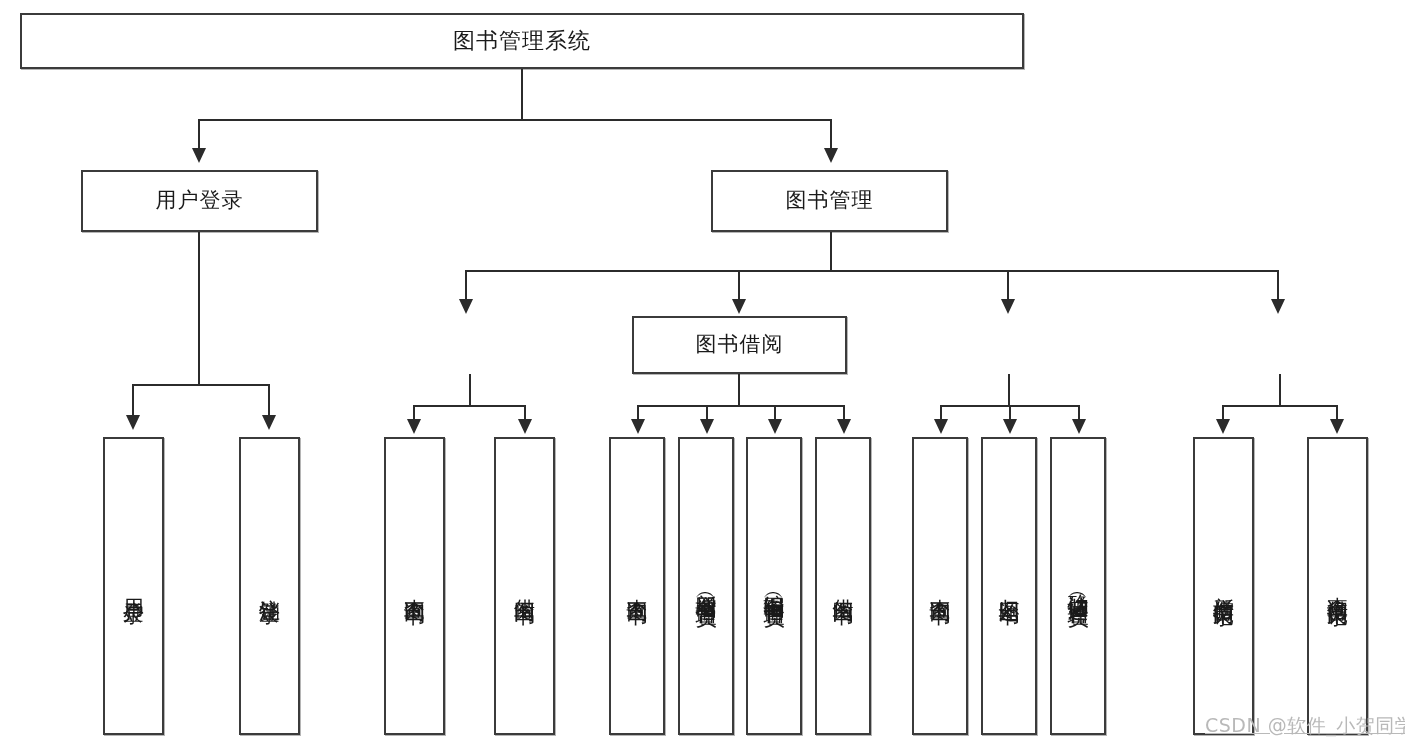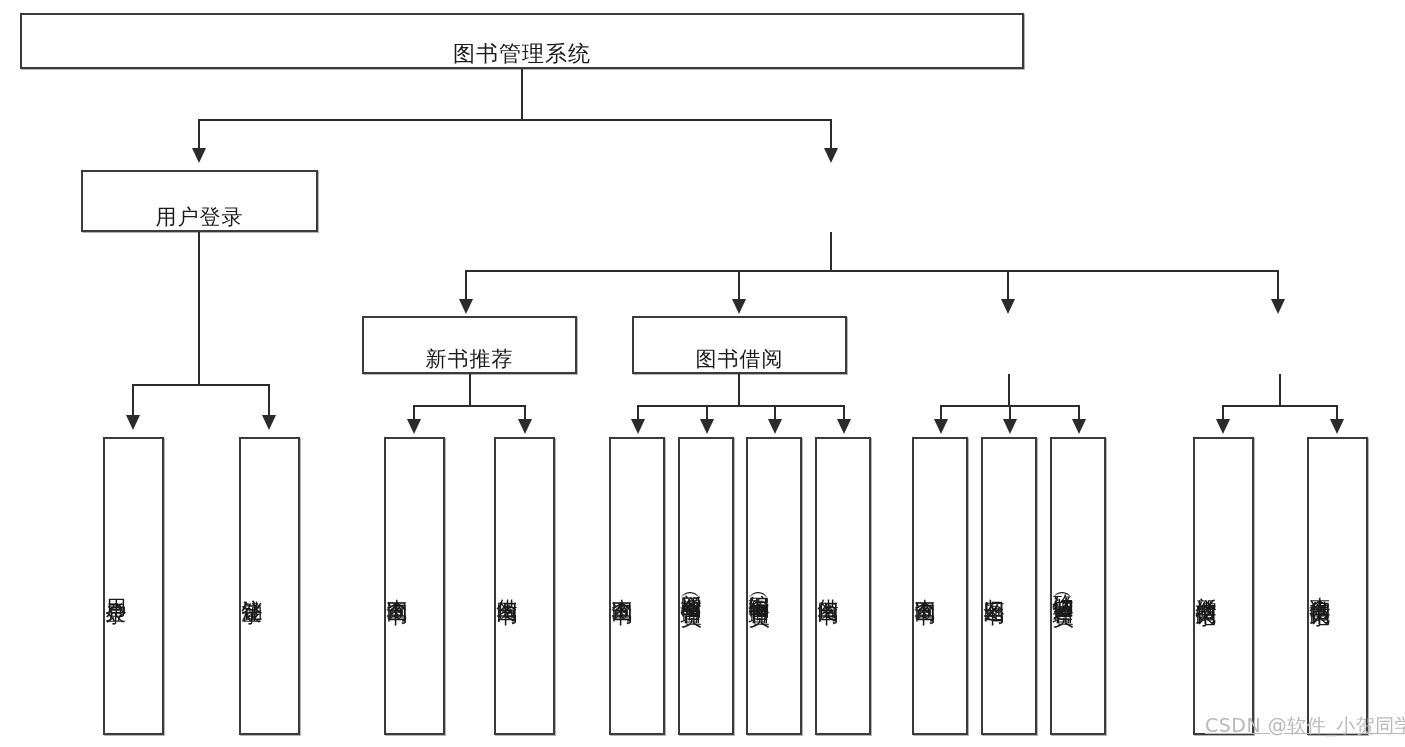--- a/index.html
+++ b/index.html
@@ -17,21 +17,21 @@
     background: #ffffff;
     overflow: hidden;
   }
   
   .node {
     position: absolute;
     box-sizing: border-box;
     background: #ffffff;
     border: 2px solid #3b3b3b;
     display: flex;
-    align-items: flex-end;
+    align-items: center;
     justify-content: center;
     color: #1a1a1a;
     box-shadow: 1px 1px 0 rgba(120,120,120,0.55);
   }
   .node.h {
     font-size: 21px;
     letter-spacing: 1px;
     line-height: 1.2;
   }
   .node.root {
@@ -91,20 +91,23 @@
 
   <div class="edge vline" style="left:198px; top:119px; width:2px; height:30px;"></div>
   <div class="arrow" style="left:192px; top:148px;"></div>
 
   <div class="edge vline" style="left:830px; top:119px; width:2px; height:30px;"></div>
   <div class="arrow" style="left:824px; top:148px;"></div>
 
   <div class="node h" style="left:81px; top:170px; width:237px; height:62px;">
     <span>用户登录</span>
   </div>
+  <div class="node h" style="left:711px; top:170px; width:237px; height:62px;">
+    <span>图书管理</span>
+  </div>
 
   <div class="edge vline" style="left:198px; top:232px; width:2px; height:152px;"></div>
   <div class="edge hline" style="left:132px; top:384px; width:136px; height:2px;"></div>
   <div class="edge vline" style="left:132px; top:384px; width:2px; height:33px;"></div>
   <div class="arrow" style="left:126px; top:415px;"></div>
   <div class="edge vline" style="left:268px; top:384px; width:2px; height:33px;"></div>
   <div class="arrow" style="left:262px; top:415px;"></div>
 
   <div class="edge vline" style="left:830px; top:232px; width:2px; height:38px;"></div>
   <div class="edge hline" style="left:465px; top:270px; width:814px; height:2px;"></div>
@@ -114,23 +117,20 @@
 
   <div class="edge vline" style="left:738px; top:270px; width:2px; height:31px;"></div>
   <div class="arrow" style="left:732px; top:299px;"></div>
 
   <div class="edge vline" style="left:1007px; top:270px; width:2px; height:31px;"></div>
   <div class="arrow" style="left:1001px; top:299px;"></div>
 
   <div class="edge vline" style="left:1277px; top:270px; width:2px; height:31px;"></div>
   <div class="arrow" style="left:1271px; top:299px;"></div>
 
-  <div class="node h" style="left:362px; top:316px; width:215px; height:58px;">
-    <span>新书推荐</span>
-  </div>
   <div class="node h" style="left:632px; top:316px; width:215px; height:58px;">
     <span>图书借阅</span>
   </div>
 
   <div class="edge vline" style="left:469px; top:374px; width:2px; height:31px;"></div>
   <div class="edge hline" style="left:413px; top:405px; width:113px; height:2px;"></div>
   <div class="edge vline" style="left:413px; top:405px; width:2px; height:16px;"></div>
   <div class="arrow" style="left:407px; top:419px;"></div>
   <div class="edge vline" style="left:524px; top:405px; width:2px; height:16px;"></div>
   <div class="arrow" style="left:518px; top:419px;"></div>

